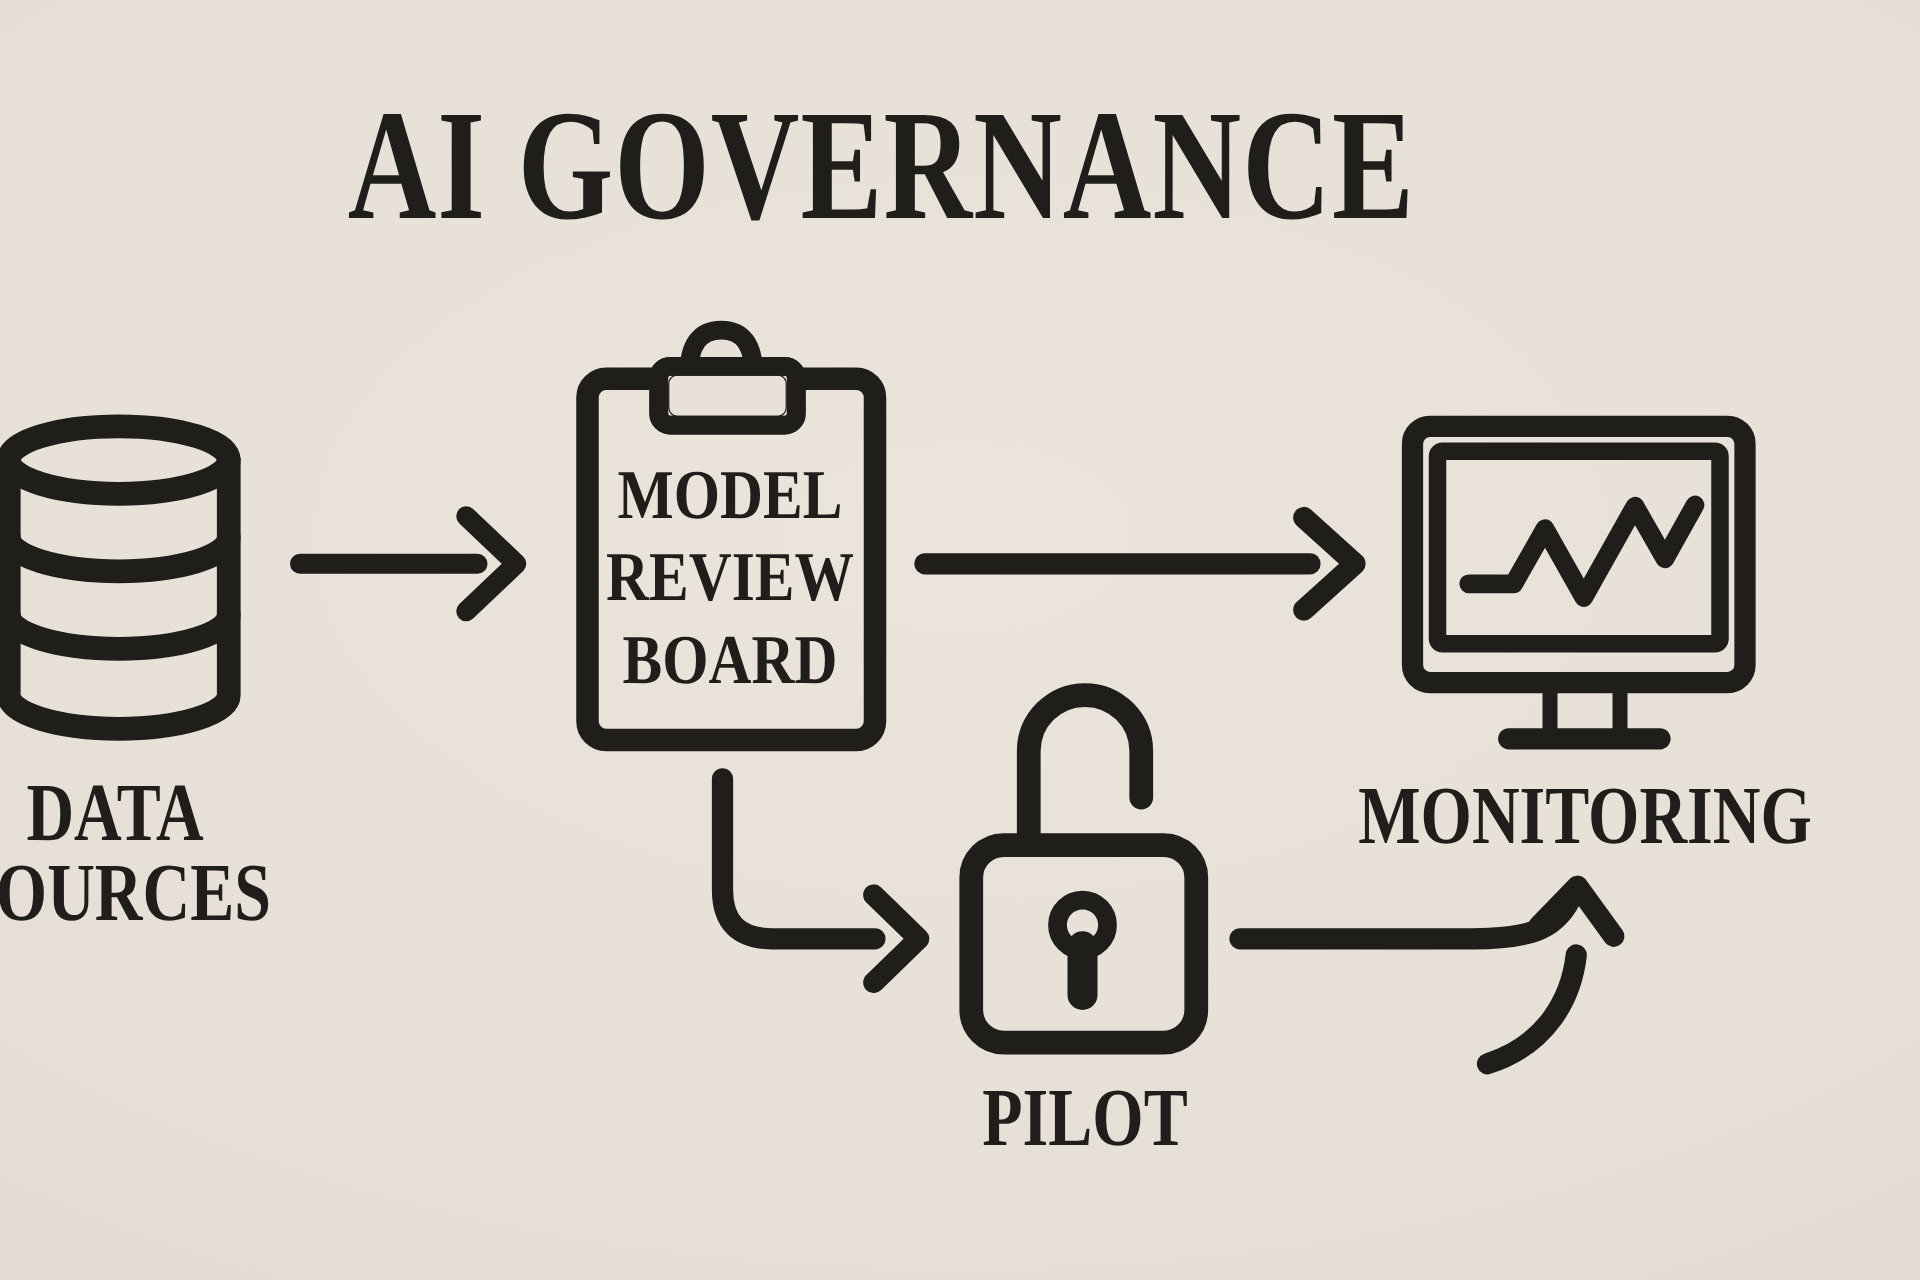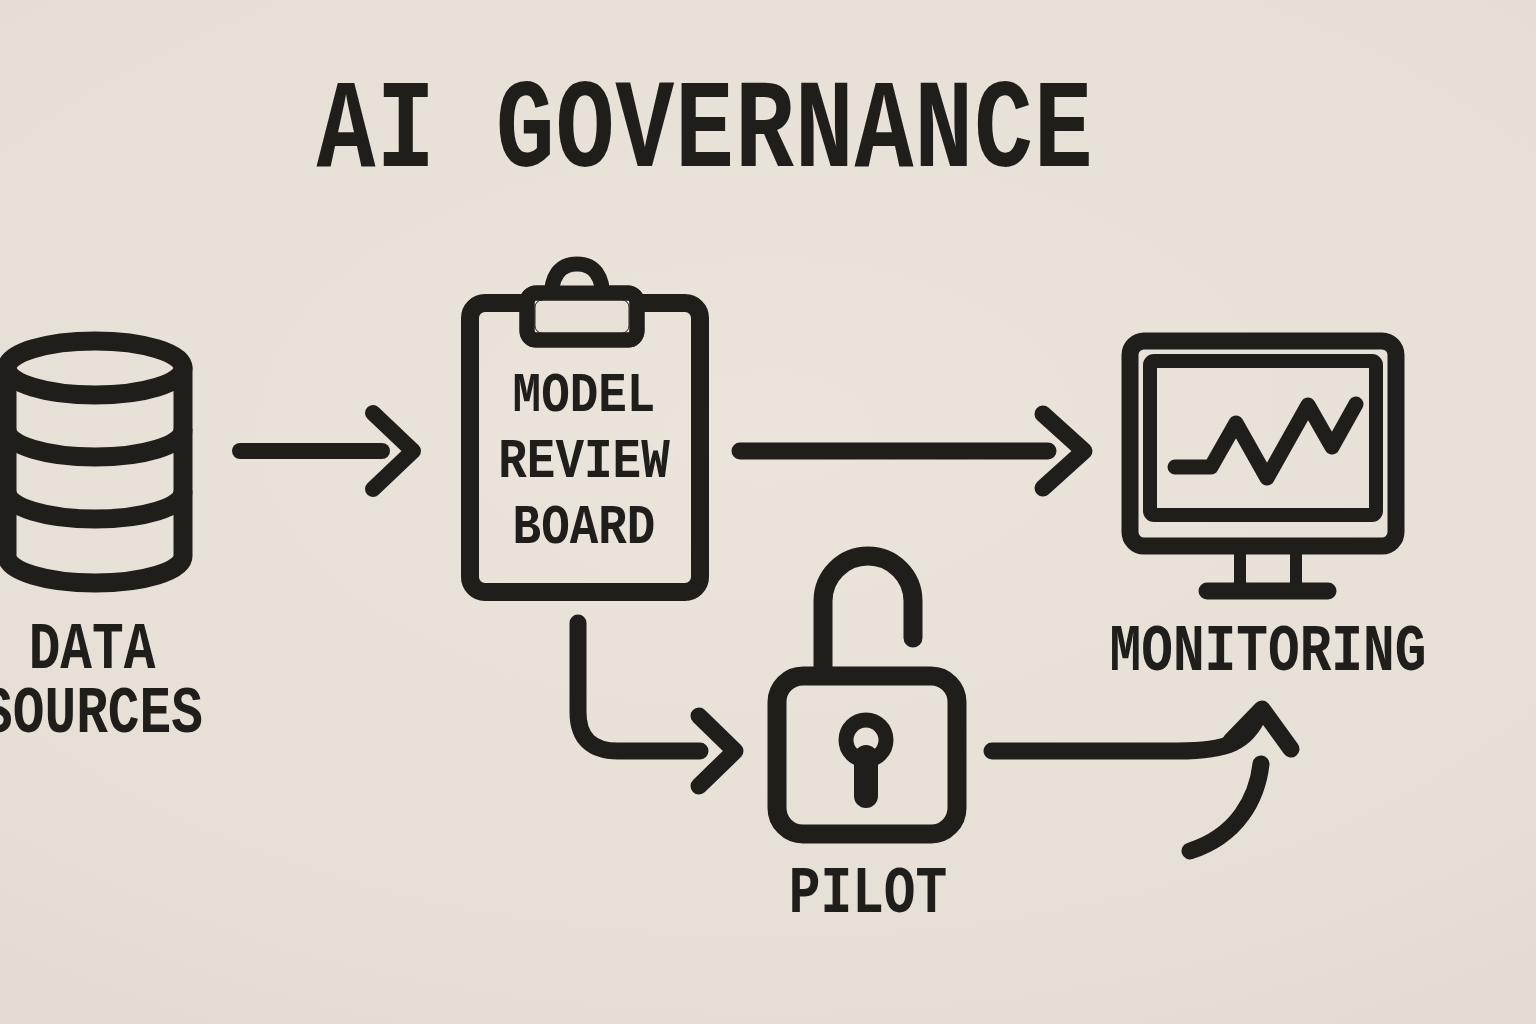--- a/index.html
+++ b/index.html
@@ -1,21 +1,21 @@
 <!DOCTYPE html>
 <html style="--ink: #201e1b;"><head>
 <meta charset="utf-8">
 <style>
   html,body{margin:0;padding:0;background:#c9c2b8;}
   .stage{
     position:relative;
     width:1536px;height:1024px;
     overflow:hidden;
     background:radial-gradient(ellipse 120% 100% at 50% 42%, #ebe4db 0%, #e6dfd6 55%, #dbd4ca 100%);
-    font-family:Liberation Mono, monospace;
+    font-family:Liberation Serif, serif;
     color:var(--ink,#201e1b);
   }
   .shapes{position:absolute;left:0;top:0;}
   .shapes path,.shapes rect,.shapes ellipse,.shapes circle,.shapes line,.shapes polyline{
     stroke:var(--ink,#201e1b);
   }
   .label{
     position:absolute;
     font-weight:700;
     white-space:nowrap;

